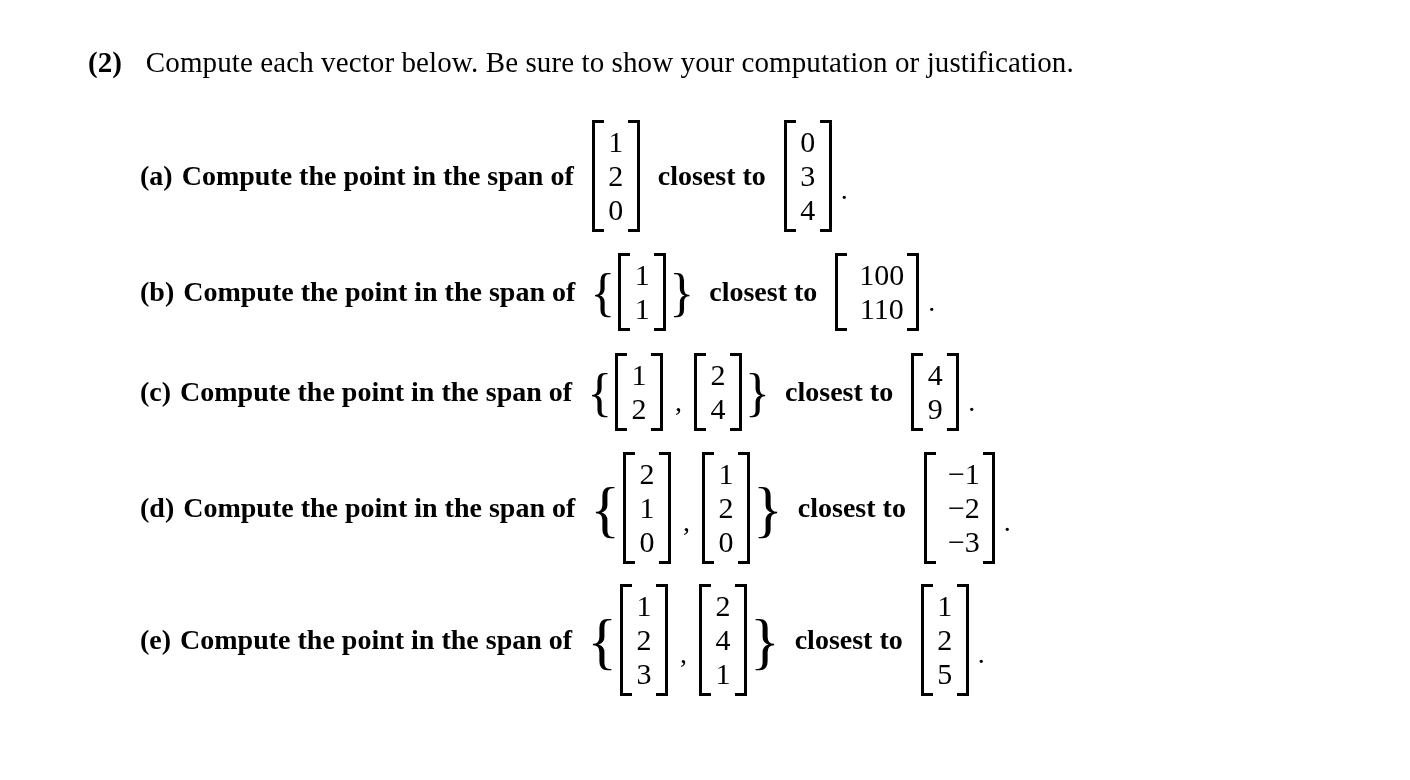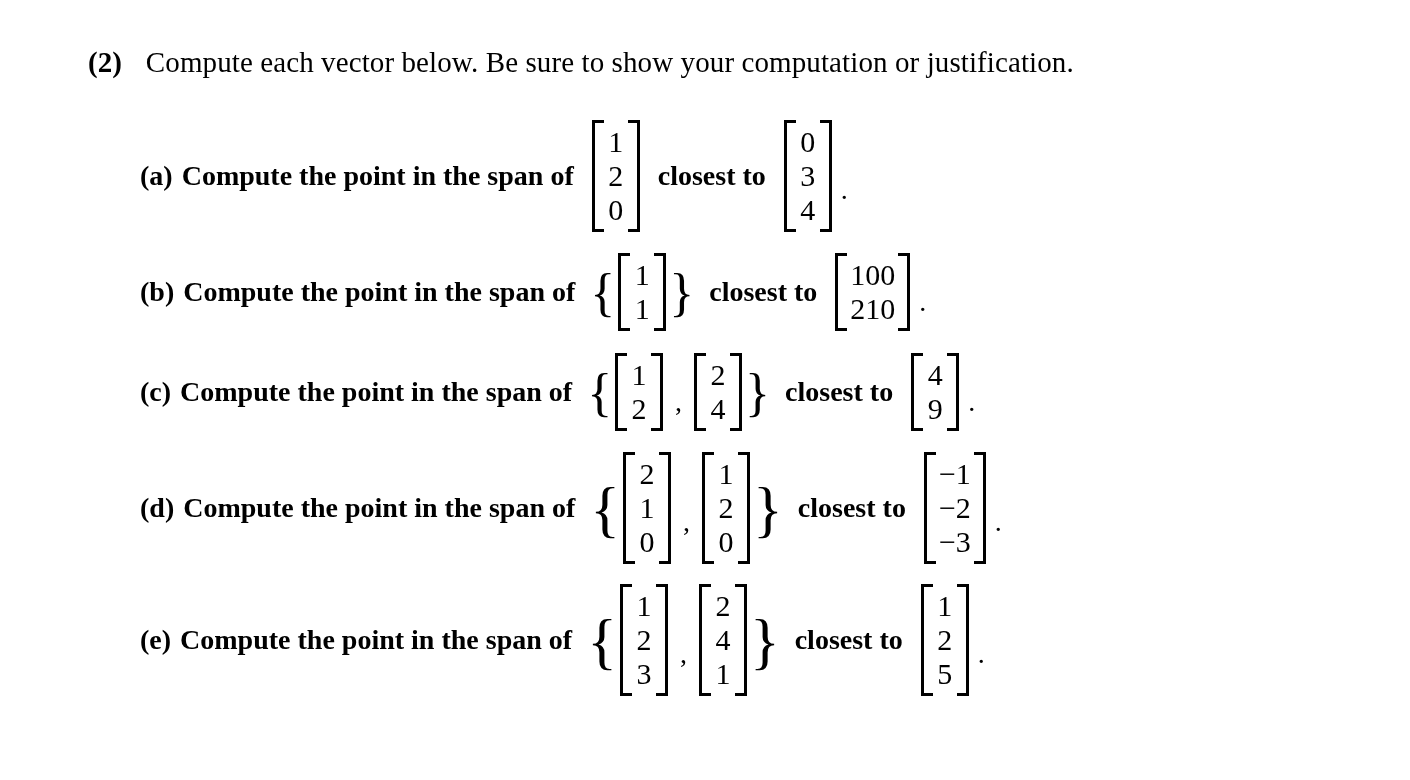--- a/index.html
+++ b/index.html
@@ -125,21 +125,21 @@
     right: 0;
     border-right: 3px solid #000;
   }
   .vector .entry {
     display: block;
     text-align: center;
     padding: 1px 2px;
   }
   .vector.n3 { min-width: 26px; }
   .vector.n2 { min-width: 26px; }
-  .vector.wide { padding-left: 13px; padding-right: 13px; }
+  .vector.wide { padding-left: 22px; padding-right: 13px; }
 </style>
 </head>
 <body>
 
 <div class="page">
 
   <div class="problem-header">
     <span class="problem-number">(2)</span>
     <span class="gap-s"></span>
     <span class="header-text">Compute each vector below. Be sure to show your computation or justification.</span>
@@ -173,21 +173,21 @@
         <span class="vector n2">
           <span class="entry">1</span>
           <span class="entry">1</span>
         </span>
         <span class="brace two">}</span>
         <span class="gap-m"></span>
         <span class="part-text">closest to</span>
         <span class="gap-m"></span>
         <span class="vector n2 wide">
           <span class="entry">100</span>
-          <span class="entry">210</span>
+          <span class="entry">110</span>
         </span>
         <span class="period two">.</span>
       </div>
       <div class="part h2">
         <span class="part-label">(c)</span>
         <span class="part-text">Compute the point in the span of</span>
         <span class="gap-m"></span>
         <span class="brace two">{</span>
         <span class="vector n2">
           <span class="entry">1</span>

